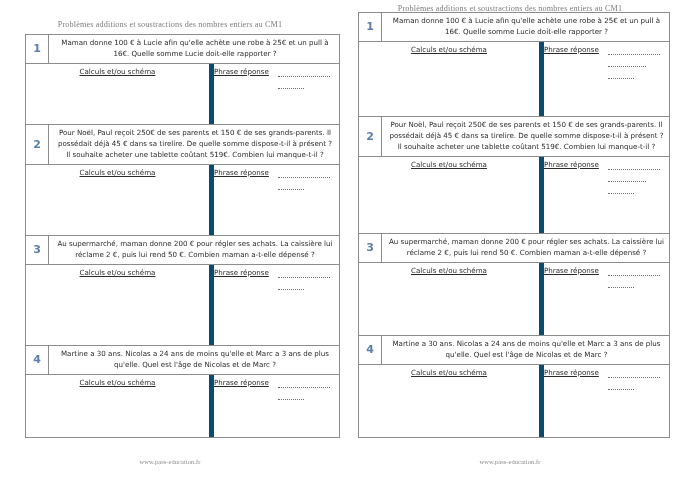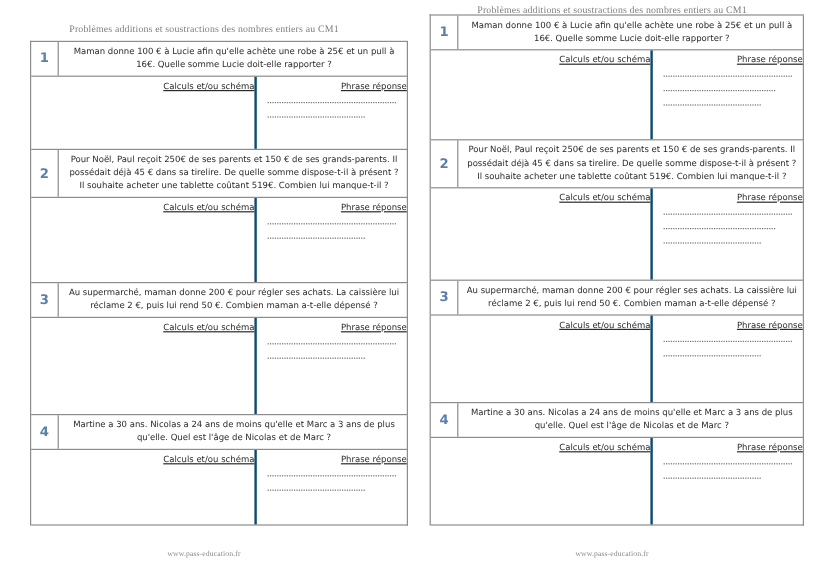--- a/index.html
+++ b/index.html
@@ -90,32 +90,32 @@
     color: #2b2b2b;
     text-align: center;
   }
 
   .work-row {
     display: flex;
     border-bottom: 1px solid #8c8c8c;
     border-right: 1px solid #8c8c8c;
   }
   .calc-col {
-    border-right: 2px solid #0c4a6e;
+    border-right: 5px solid #0c4a6e;
     box-sizing: border-box;
     display: flex;
     flex-direction: column;
-    align-items: flex-end;
+    align-items: center;
     padding-top: 3px;
   }
   .ans-col {
     box-sizing: border-box;
     display: flex;
-    flex-direction: column;
-    align-items: flex-end;
+    flex-direction: row;
+    align-items: flex-start;
     padding-top: 3px;
     flex: 1 1 auto;
   }
   .page-left  .calc-col { flex: 0 0 188px; }
   .page-right .calc-col { flex: 0 0 185px; }
 
   .col-head {
     font-family: "DejaVu Sans", sans-serif;
     font-size: 7.1px;
     color: #2b2b2b;

